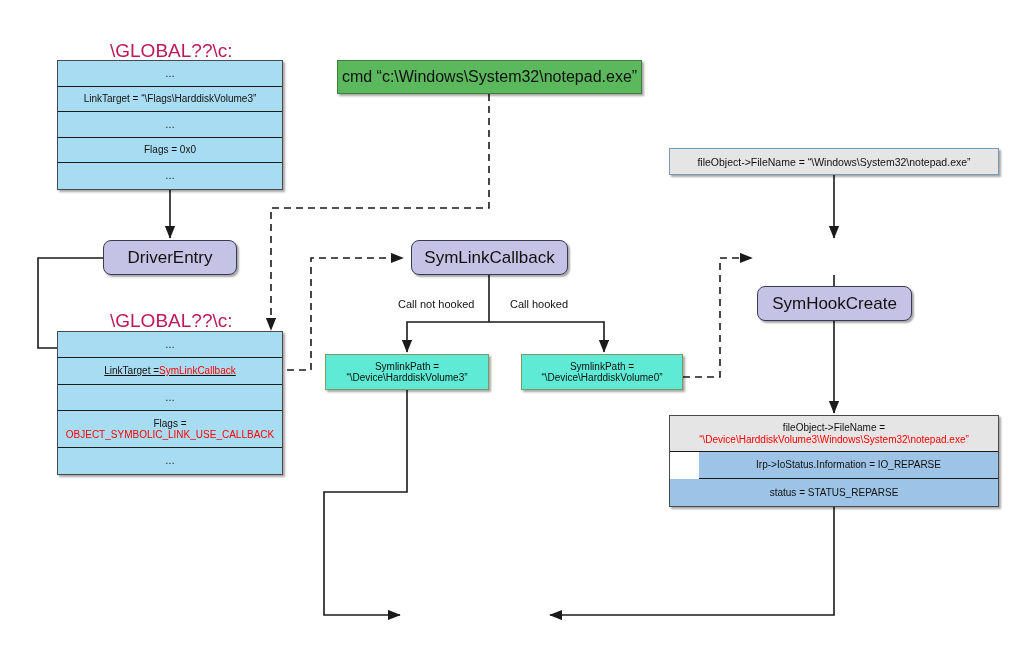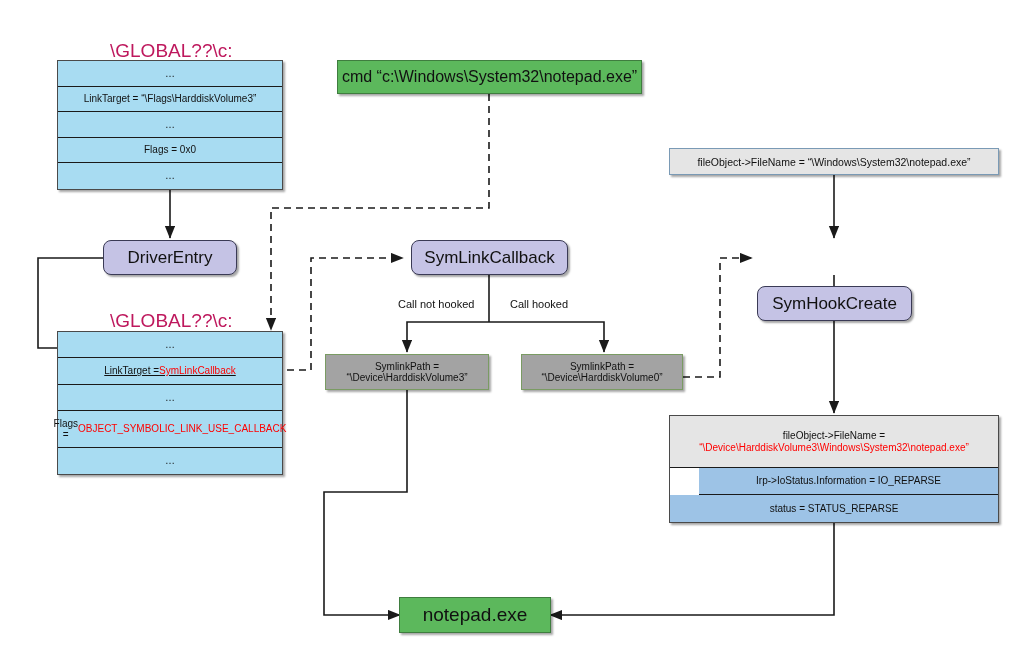--- a/index.html
+++ b/index.html
@@ -49,21 +49,21 @@
     text-align: center;
     line-height: 1.15;
     padding: 2px 4px;
   }
   .tbl .row:last-child { border-bottom: none; }
 
   .blue   { background: #a8dcf2; }
   .blue2  { background: #9dc3e6; }
   .bluepale { background: #e5e5e5; }
   .green  { background: #5cb85c; }
-  .greenlt{ background: #a3a3a3; }
+  .greenlt{ background: #5eead4; }
   .purple { background: #c5c3e5; border-radius: 8px; }
 
   .node.green  { border: 1px solid #3f7d3f; }
   .node.greenlt{ border: 1px solid #7a9b63; }
   .node.purple { border: 1px solid #3a3a55; }
   .node.bluepale { border: 1px solid #7a9ab5; }
 
   .lbl-title {
     position: absolute;
     font-size: 19px;
@@ -161,43 +161,40 @@
 
   <div class="lbl-title" style="left:110px; top:310px;">\GLOBAL??\c:</div>
 
   <div class="tbl" style="left:57px; top:331px; width:226px;">
     <div class="row blue t-small" style="height:26px;">…</div>
     <div class="row blue t-small" style="height:27px;text-decoration:underline;">
       <span>LinkTarget = </span>
         <span class="red">SymLinkCallback</span>
     </div>
     <div class="row blue t-small" style="height:26px;">…</div>
-    <div class="row blue t-small" style="height:37px; flex-direction:row;">
+    <div class="row blue t-small" style="height:37px; flex-direction:column;">
       <span>Flags =</span>
       <span class="red">OBJECT_SYMBOLIC_LINK_USE_CALLBACK</span>
     </div>
     <div class="row blue t-small" style="height:26px;">…</div>
   </div>
 
   <div class="node greenlt t-small" style="left:325px; top:354px; width:164px; height:36px; flex-direction:column;">
     <span>SymlinkPath =</span>
     <span>“\Device\HarddiskVolume3”</span>
   </div>
 
   <div class="node greenlt t-small" style="left:521px; top:354px; width:162px; height:36px; flex-direction:column;">
     <span>SymlinkPath =</span>
     <span>“\Device\HarddiskVolume0”</span>
   </div>
 
   <div class="tbl" style="left:669px; top:415px; width:330px;">
-    <div class="row bluepale t-small" style="height:52px; flex-direction:column;">
+    <div class="row bluepale t-small" style="height:36px; flex-direction:column;">
       <span>fileObject-&gt;FileName =</span>
       <span class="red">“\Device\HarddiskVolume3\Windows\System32\notepad.exe”</span>
     </div>
     <div class="row blue2 t-small" style="height:27px;margin-left:29px;">Irp-&gt;IoStatus.Information = IO_REPARSE</div>
     <div class="row blue2 t-small" style="height:27px;">status = STATUS_REPARSE</div>
   </div>
 
-  <div class="node green t-notepad" style="left:399px; top:597px; width:152px; height:36px;">
-    <span>notepad.exe</span>
-  </div>
 
 </div>
 
 </body></html>

